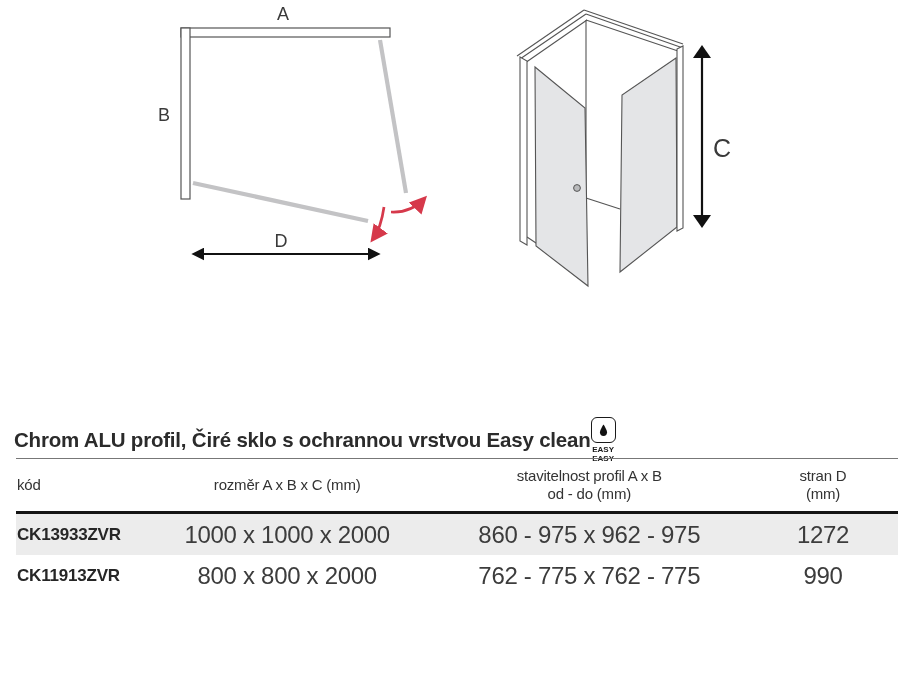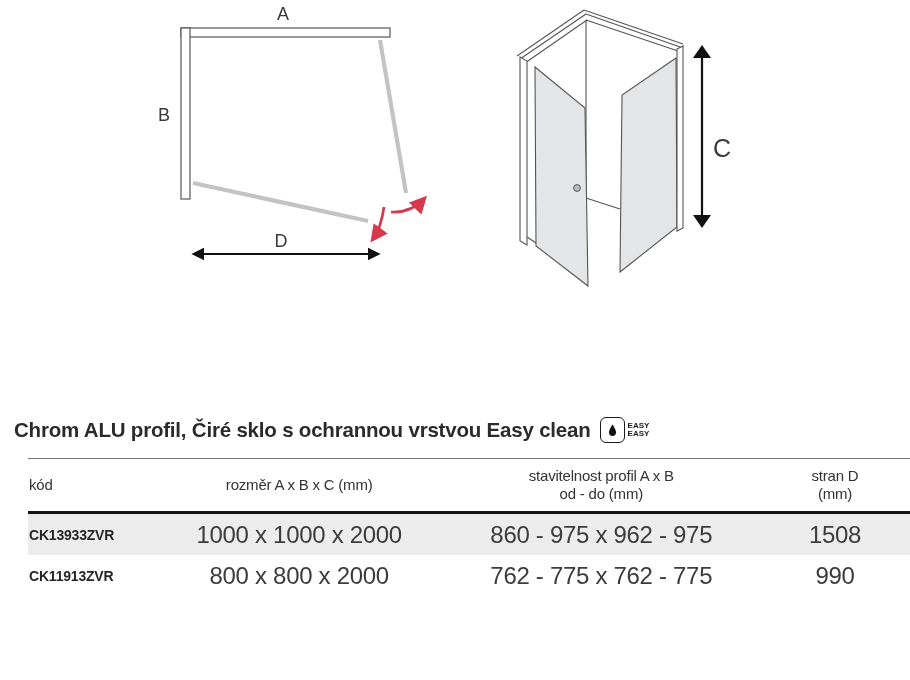--- a/index.html
+++ b/index.html
@@ -7,38 +7,38 @@
     width:910px;height:680px;position:relative;overflow:hidden;
     background:#ffffff;
     font-family:"Liberation Sans", sans-serif;
   }
   .sheet{position:absolute;inset:0;}
   svg.diag{position:absolute;}
   #d2{left:140px;top:0;width:300px;height:270px;}
   #d3{left:480px;top:0;width:290px;height:300px;}
   svg text{fill:#3a3a3a;font-family:"Liberation Sans",sans-serif;}
 
-  .title-row{position:absolute;left:14px;top:417px;display:flex;align-items:center;gap:9px;}
+  .title-row{position:absolute;left:14px;top:417px;display:flex;align-items:center;}
   h1{margin:0;font-size:20.5px;font-weight:700;color:#2b2b2b;letter-spacing:-0.2px;white-space:nowrap;}
-  .badge{display:flex;align-items:center;gap:3px;}
+  .badge{display:flex;align-items:center;gap:3px;flex-direction:column;}
   .badge-box{width:23px;height:24px;border:1.7px solid #1a1a1a;border-radius:6px;
     display:flex;align-items:center;justify-content:center;background:#fff;}
   .badge-box svg{width:13px;height:15px;}
   .badge-text{display:flex;flex-direction:column;font-size:8px;font-weight:700;
     line-height:8.5px;color:#1a1a1a;}
 
-  table{position:absolute;left:28px;top:458px;width:882px;border-collapse:collapse;table-layout:fixed;}
+  table{position:absolute;left:16px;top:458px;width:882px;border-collapse:collapse;table-layout:fixed;}
   thead th{
     border-top:1px solid #777;border-bottom:3px solid #141414;
     font-weight:400;font-size:15px;color:#333;height:52px;
     vertical-align:middle;padding:0;line-height:18px;text-align:center;letter-spacing:-0.2px;
   }
   th.left-al{text-align:left;padding-left:1px;}
   tbody td{height:41px;font-size:24px;color:#3c3c3c;text-align:center;padding:0;letter-spacing:-0.3px;}
-  td.kod{font-weight:700;font-size:14px;color:#262626;text-align:left;padding-left:1px;letter-spacing:-0.2px;}
+  td.kod{font-weight:700;font-size:17px;color:#262626;text-align:left;padding-left:1px;letter-spacing:-0.2px;}
   tbody tr:nth-child(odd){background:#ececec;}
   tbody tr:nth-child(even){background:#ffffff;}
 </style>
 </head>
 <body>
 
 <div class="sheet">
 
   <svg id="d2" class="diag" viewBox="140 0 300 270">
     <defs>
@@ -119,21 +119,21 @@
           <span>stran D</span><br>
           <span>(mm)</span>
         </th>
       </tr>
     </thead>
     <tbody>
       <tr>
         <td class="kod">CK13933ZVR</td>
         <td>1000 x 1000 x 2000</td>
         <td>860 - 975 x 962 - 975</td>
-        <td>1508</td>
+        <td>1272</td>
       </tr>
       <tr>
         <td class="kod">CK11913ZVR</td>
         <td>800 x 800 x 2000</td>
         <td>762 - 775 x 762 - 775</td>
         <td>990</td>
       </tr>
     </tbody>
   </table>
 

